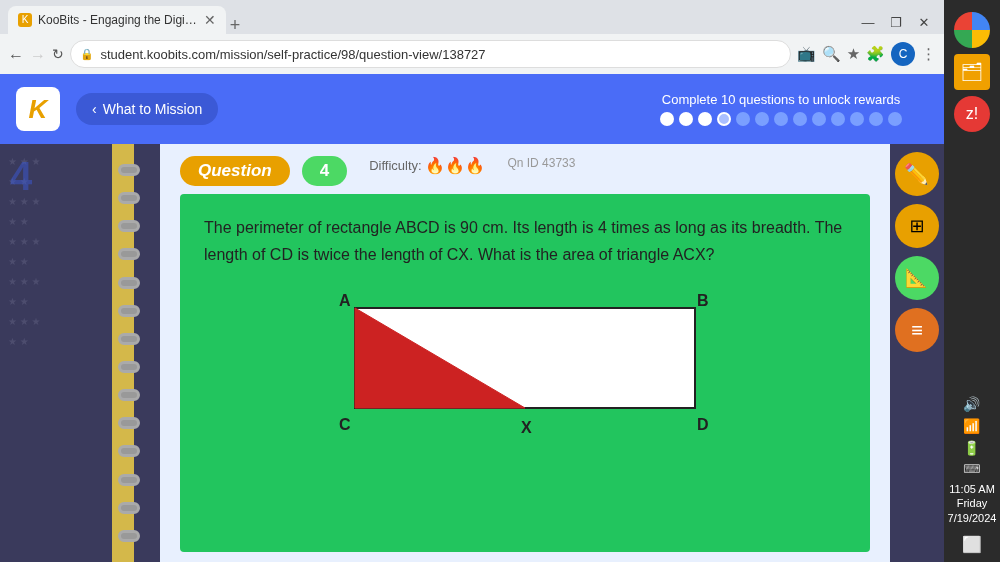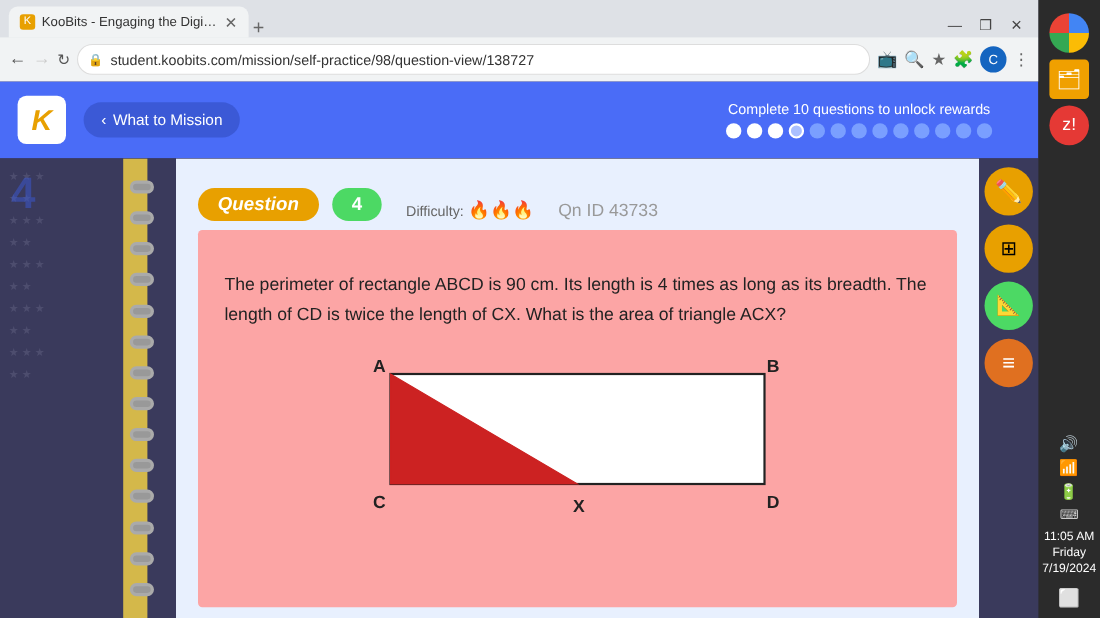--- a/index.html
+++ b/index.html
@@ -121,35 +121,35 @@
           <div style="width:22px;height:12px;border-radius:6px;border:3px solid #aaa;background:#999;"></div>
           <div style="width:22px;height:12px;border-radius:6px;border:3px solid #aaa;background:#999;"></div>
           <div style="width:22px;height:12px;border-radius:6px;border:3px solid #aaa;background:#999;"></div>
         </div>
 
         <div style="position:absolute;left:10px;top:10px;font-size:40px;font-weight:bold;color:#3b59d6;opacity:0.5;">4</div>
       </div>
 
       <div style="flex:1; background:#e8f0fe; display:flex; flex-direction:column; position:relative;">
 
-        <div style="display:flex;align-items:flex-end;padding:27px 20px 8px;gap:12px;background:transparent;">
+        <div style="display:flex;align-items:flex-start;padding:12px 20px 8px;gap:12px;background:transparent;">
           <div style="background:#e8a000;color:#fff;padding:5px 18px;border-radius:18px;font-size:17px;font-weight:bold;font-style:italic;">
             <span>Question</span>
           </div>
           <div style="background:#4cd964;color:#fff;padding:5px 18px;border-radius:18px;font-size:17px;font-weight:bold;">
             <span>4</span>
           </div>
           <div style="display:flex;align-items:center;gap:4px;margin-left:10px;">
             <span style="color:#666;font-size:13px;">Difficulty:</span>
             <span style="color:#e8a000;font-size:16px;">🔥🔥🔥</span>
           </div>
-          <span style="color:#999;font-size:16px;margin-left:10px;">Qn ID 43733</span>
+          <span style="color:#999;font-size:12px;margin-left:10px;">Qn ID 43733</span>
         </div>
 
-        <div style="background:#fca5a5;margin:0 20px 10px;border-radius:4px;padding:37px 24px;flex:1;overflow:auto;">
+        <div style="background:#22c55e;margin:0 20px 10px;border-radius:4px;padding:20px 24px;flex:1;overflow:auto;">
           <p style="font-size:16px;color:#222;line-height:1.7;margin-bottom:20px;">The perimeter of rectangle ABCD is 90 cm. Its length is 4 times as long as its breadth. The length of CD is twice the length of CX. What is the area of triangle ACX?</p>
 
           <div style="display:flex;justify-content:center;margin:0 0 20px;">
             <svg width="400" height="150" viewBox="0 0 400 150">
 
               <rect x="30" y="20" width="340" height="100" fill="white" stroke="#222" stroke-width="2"></rect>
 
               <polygon points="30,20 30,120 200,120" fill="#cc2222" stroke="#cc2222" stroke-width="1"></polygon>
 
               <text x="14" y="18" font-size="16" font-weight="bold" fill="#222">A</text>

